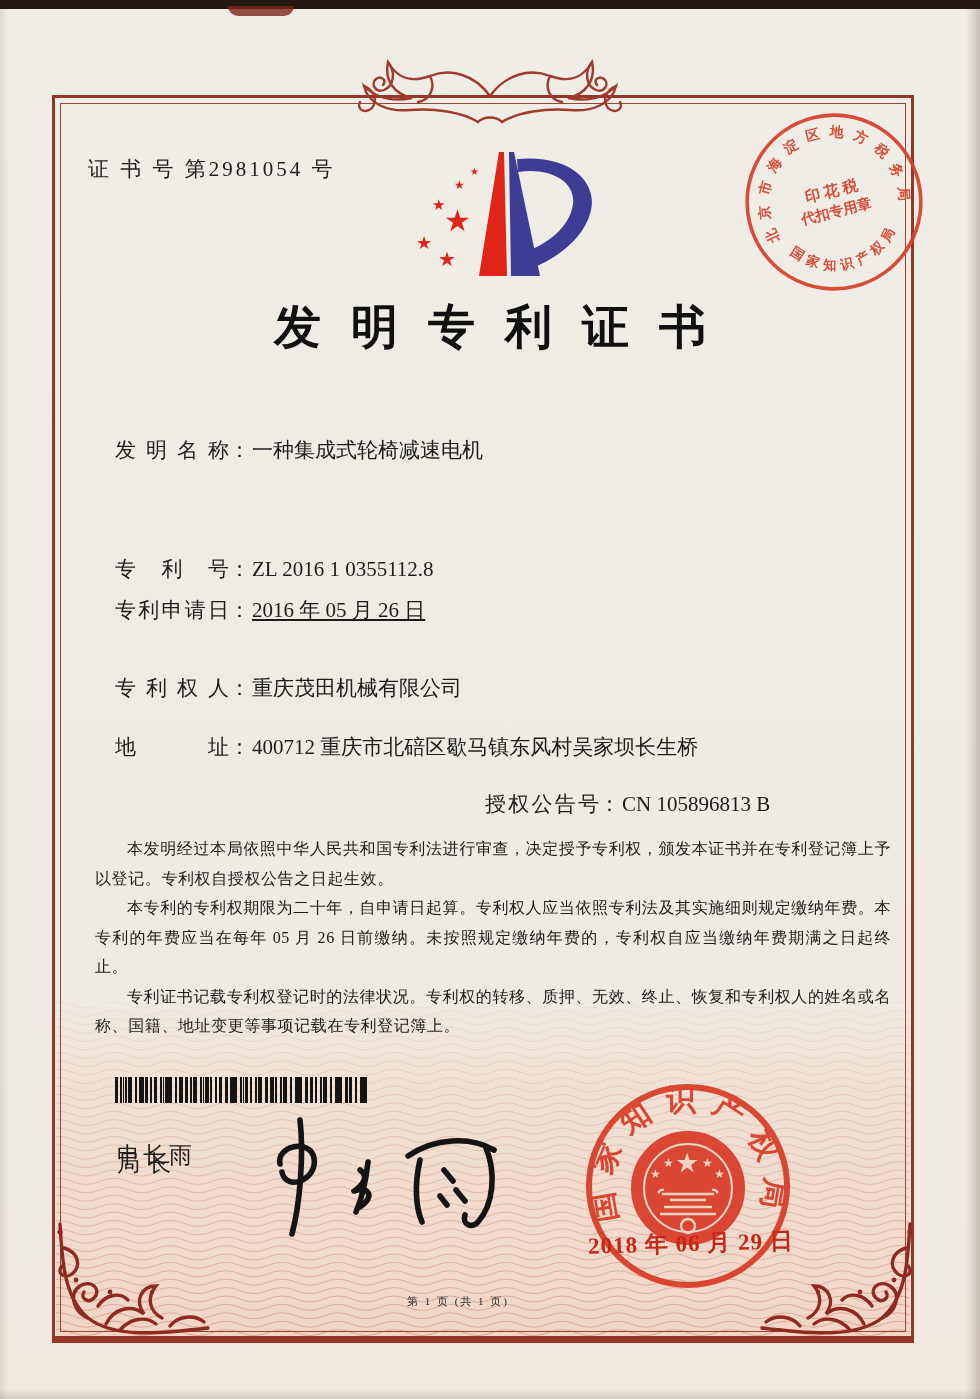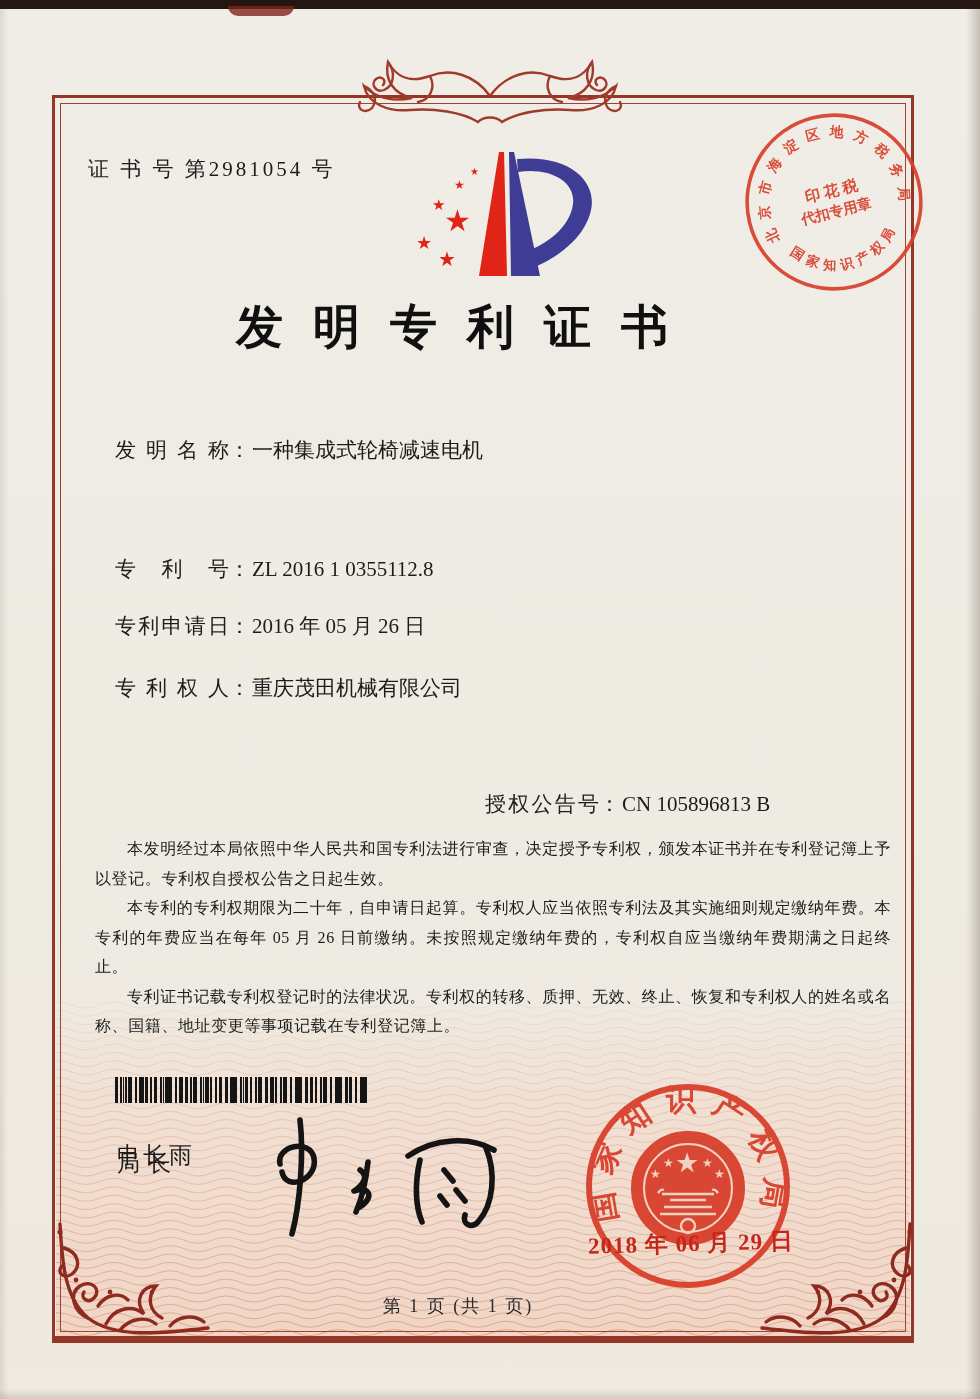--- a/index.html
+++ b/index.html
@@ -24,48 +24,48 @@
 
   .deco{position:absolute;z-index:3;}
   .top-ornament{left:338px;top:52px;}
   .flourish-bl{left:54px;top:1222px;}
   .flourish-br{right:64px;top:1222px;transform:scaleX(-1);}
 
   .content{position:absolute;z-index:4;}
 
   .cert-number{left:88px;top:155px;font-size:21px;letter-spacing:3px;}
   .logo{left:398px;top:146px;}
-  .title{left:0;width:904px;top:296px;text-align:center;font-size:47px;font-weight:700;letter-spacing:30px;text-indent:30px;color:#101010;}
+  .title{left:0;width:980px;top:296px;text-align:center;font-size:47px;font-weight:700;letter-spacing:30px;text-indent:30px;color:#101010;}
 
   .tax-stamp{left:742px;top:110px;width:184px;height:184px;transform:rotate(-14deg);opacity:.93;}
 
   .frow{left:115px;width:780px;font-size:21px;white-space:nowrap;}
   .flabel{display:inline-block;width:114px;text-align:justify;text-align-last:justify;vertical-align:bottom;}
   .fcolon{display:inline-block;margin-right:2px;}
-  .r1{top:436px;} .r2{top:496px;} .r3{top:555px;} .r4{top:612px;} .r5{top:674px;} .r6{top:733px;} .r7{top:790px;}
+  .r1{top:436px;} .r2{top:496px;} .r3{top:555px;} .r4{top:596px;text-decoration:underline;} .r5{top:674px;} .r6{top:733px;} .r7{top:790px;}
   .grant2{position:absolute;left:370px;top:0;white-space:nowrap;}
 
   .paras{left:95px;width:796px;top:834px;font-size:16px;line-height:29.5px;letter-spacing:.6px;text-align:justify;}
   .paras p{margin:0;text-indent:2em;}
 
   .barcode{left:115px;top:1077px;width:253px;height:26px;
     background-image:
       repeating-linear-gradient(90deg,#141414 0 2px,rgba(0,0,0,0) 2px 5px),
       repeating-linear-gradient(90deg,#141414 0 1px,rgba(0,0,0,0) 1px 8px),
       repeating-linear-gradient(90deg,#141414 0 3px,rgba(0,0,0,0) 3px 13px);
   }
 
   .director-title{left:117px;top:1148px;font-size:23px;letter-spacing:8px;}
   .director-name{left:117px;top:1140px;font-size:23px;letter-spacing:3px;}
   .signature{left:248px;top:1112px;}
 
   .seal{left:578px;top:1076px;width:220px;height:220px;opacity:.95;}
   .seal-date{left:588px;top:1228px;font-size:23px;font-weight:700;color:#c42719;letter-spacing:1px;transform:rotate(-1.5deg);white-space:nowrap;}
 
-  .footer{left:0;width:916px;top:1294px;text-align:center;font-size:18px;letter-spacing:2px;color:#2a2a2a;}
+  .footer{left:0;width:916px;top:1294px;text-align:center;font-size:11px;letter-spacing:2px;color:#2a2a2a;}
 
   .red{fill:#d8402c;} .stroke-red{stroke:#d8402c;fill:none;}
 </style>
 </head>
 <body>
 
 <div class="page">
 
   <div class="scan-band"></div>
   <div class="scan-stain"></div>
@@ -216,20 +216,23 @@
   </div>
   <div class="content frow r3">
     <span class="flabel">专利号</span><span class="fcolon">：</span><span>ZL 2016 1 0355112.8</span>
   </div>
   <div class="content frow r4">
     <span class="flabel">专利申请日</span><span class="fcolon">：</span><span>2016 年 05 月 26 日</span>
   </div>
   <div class="content frow r5">
     <span class="flabel">专利权人</span><span class="fcolon">：</span><span>重庆茂田机械有限公司</span>
   </div>
+  <div class="content frow r6">
+    <span class="flabel">地址</span><span class="fcolon">：</span><span>400712 重庆市北碚区歇马镇东风村吴家坝长生桥</span>
+  </div>
   <div class="content frow r7" style="position:absolute;">
     <span class="grant2">
       <span class="flabel">授权公告号</span><span class="fcolon">：</span><span>CN 105896813 B</span>
     </span>
   </div>
 
   <div class="content paras">
     <p>本发明经过本局依照中华人民共和国专利法进行审查，决定授予专利权，颁发本证书并在专利登记簿上予以登记。专利权自授权公告之日起生效。</p>
     <p>本专利的专利权期限为二十年，自申请日起算。专利权人应当依照专利法及其实施细则规定缴纳年费。本专利的年费应当在每年 05 月 26 日前缴纳。未按照规定缴纳年费的，专利权自应当缴纳年费期满之日起终止。</p>
     <p>专利证书记载专利权登记时的法律状况。专利权的转移、质押、无效、终止、恢复和专利权人的姓名或名称、国籍、地址变更等事项记载在专利登记簿上。</p>

